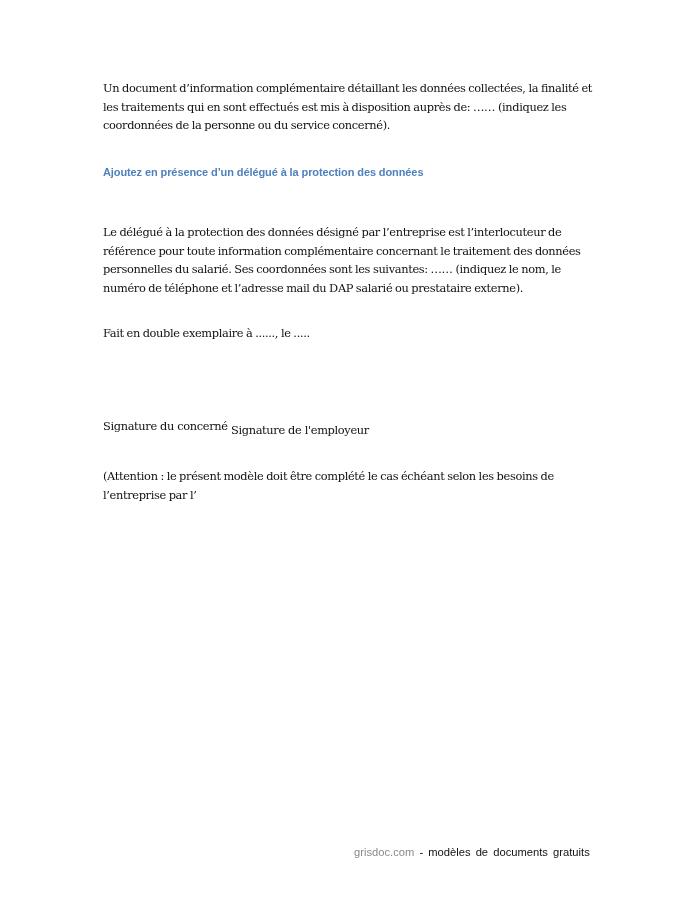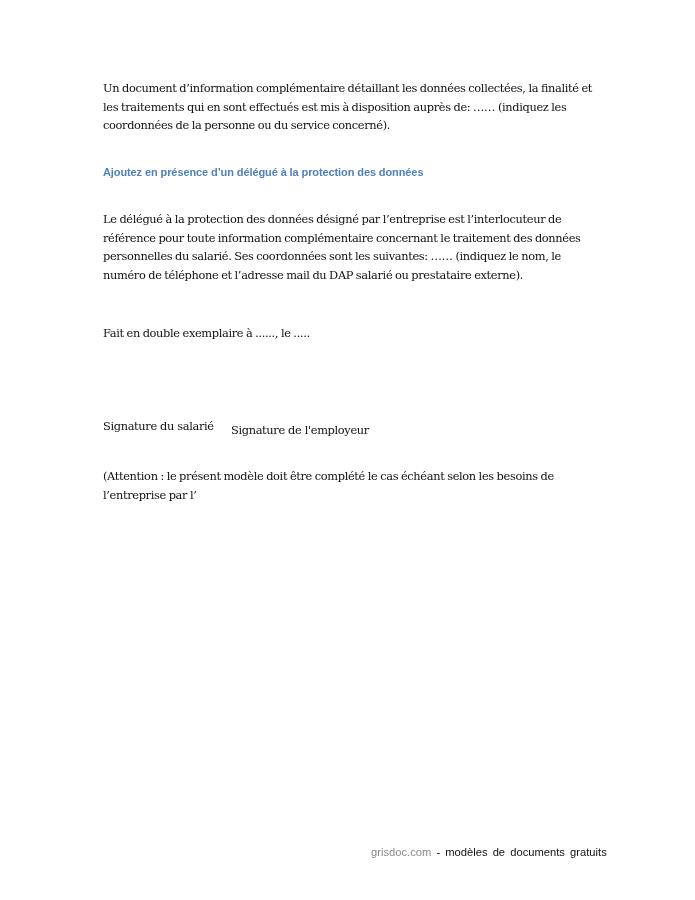--- a/index.html
+++ b/index.html
@@ -17,53 +17,53 @@
       position: absolute; left: 103px; top: 166px;
       font-family: "Liberation Sans", sans-serif;
       font-size: 11px; font-weight: bold; color: #4f81bd;
       letter-spacing: -0.1px;
       white-space: nowrap;
     }
     .sig-row { position: absolute; left: 103px; top: 419px; font-family: "DejaVu Serif", serif; font-size: 11.4px; color:#111; letter-spacing: -0.35px; white-space: nowrap; }
     .sig-row span { display: inline-block; }
     .sig-row .sig2 { position: absolute; left: 128px; top: 4px; }
     .footer {
-      position: absolute; left: 371px; top: 846px;
+      position: absolute; left: 354px; top: 846px;
       font-family: "Liberation Sans", sans-serif; font-size: 11.2px; white-space: nowrap;
     }
     .footer .site { color: #8a8a8a; }
     .footer .tag { color: #111; word-spacing: 2px; }
   </style>
 </head>
 <body>
 
 <div class="page">
 
   <div class="p" style="top:79px;">
     <span class="line">Un document d’information complémentaire détaillant les données collectées, la finalité et</span>
     <span class="line">les traitements qui en sont effectués est mis à disposition auprès de: …… (indiquez les</span>
     <span class="line">coordonnées de la personne ou du service concerné).</span>
   </div>
 
   <div class="heading">Ajoutez en présence d’un délégué à la protection des données</div>
 
-  <div class="p" style="top:210px;">
+  <div class="p" style="top:223px;">
     <span class="line">Le délégué à la protection des données désigné par l’entreprise est l’interlocuteur de</span>
     <span class="line">référence pour toute information complémentaire concernant le traitement des données</span>
     <span class="line">personnelles du salarié. Ses coordonnées sont les suivantes: …… (indiquez le nom, le</span>
     <span class="line">numéro de téléphone et l’adresse mail du DAP salarié ou prestataire externe).</span>
   </div>
 
   <div class="p" style="top:324px;">
     <span class="line">Fait en double exemplaire à ......, le .....</span>
   </div>
 
 
   <div class="sig-row">
-    <span>Signature du salarié</span>
+    <span>Signature du concerné</span>
     <span class="sig2">Signature de l'employeur</span>
   </div>
 
   <div class="p" style="top:467px;">
     <span class="line">(Attention : le présent modèle doit être complété le cas échéant selon les besoins de</span>
     <span class="line">l’entreprise par l’</span>
   </div>
 
   <div class="footer">
     <span class="site">grisdoc.com</span><span class="tag"> - modèles de documents gratuits</span>

